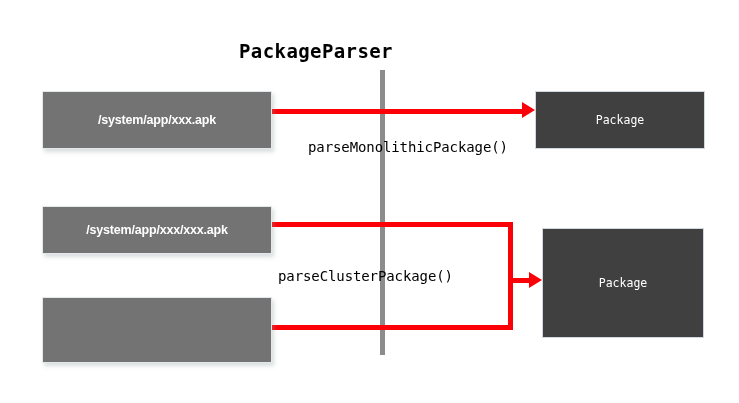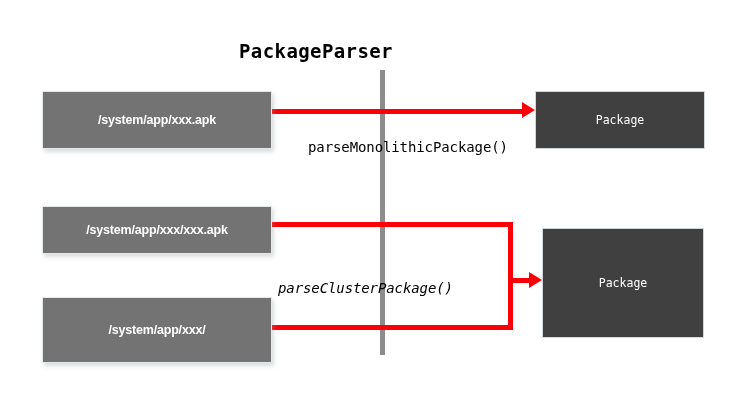--- a/index.html
+++ b/index.html
@@ -124,21 +124,21 @@
   .edge-label {
     position: absolute;
     font-family: "DejaVu Sans Mono", "Liberation Mono", monospace;
     font-size: 14px;
     color: #000000;
     white-space: nowrap;
     z-index: 4;
     letter-spacing: -0.1px;
   }
   #label-mono    { left: 300px; top: 139px; margin-left: 8px; }
-  #label-cluster { left: 278px; top: 280px; font-style: italic; }
+  #label-cluster { left: 278px; top: 268px; }
 </style>
 </head>
 <body>
 
 <div id="canvas">
 
   <div class="title">PackageParser</div>
 
   <div class="lane-line"></div>
 
@@ -153,21 +153,20 @@
 
   <div class="gbox" id="gbox-1">
     <span>/system/app/xxx.apk</span>
   </div>
 
   <div class="gbox" id="gbox-2">
     <span>/system/app/xxx/xxx.apk</span>
   </div>
 
   <div class="gbox" id="gbox-3">
-    <span>/system/app/xxx/</span>
   </div>
 
   <div class="bbox" id="bbox-1">
     <span>Package</span>
   </div>
 
   <div class="bbox" id="bbox-2">
     <span>Package</span>
   </div>
 

